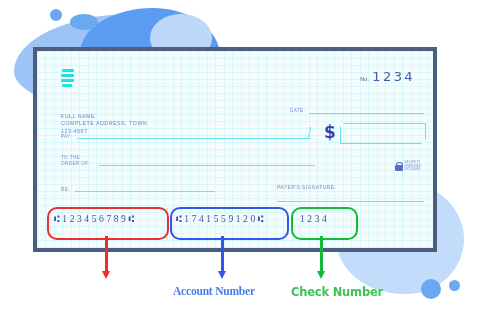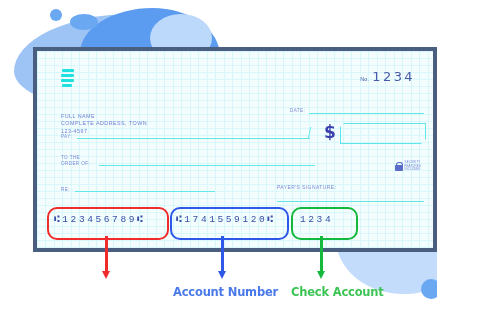--- a/index.html
+++ b/index.html
@@ -1,18 +1,18 @@
 <!DOCTYPE html>
 <html><head>
 <meta charset="utf-8">
 <style>
   html,body{margin:0;padding:0;background:#ffffff;}
   body{width:480px;height:320px;overflow:hidden;font-family:"Liberation Sans",sans-serif;}
 
-  #stage{position:relative;width:437px;height:320px;background:#ffffff;overflow:hidden;}
+  #stage{position:relative;width:480px;height:320px;background:#ffffff;overflow:hidden;}
 
   
   .blob{position:absolute;pointer-events:none;}
 
   .blob-tl-light{
     left:14px;top:14px;width:200px;height:96px;
     background:#9ec4f5;
     border-radius:60% 40% 48% 52% / 60% 56% 44% 40%;
   }
   .blob-tl-mid{
@@ -98,21 +98,21 @@
   
   .sec{position:absolute;right:12px;top:110px;display:flex;align-items:center;gap:2px;}
   .sec-lock{width:8px;height:9px;position:relative;}
   .sec-lock .body{position:absolute;bottom:0;width:8px;height:6px;background:#5a6bc9;border-radius:1px;}
   .sec-lock .shackle{position:absolute;top:0;left:1.5px;width:5px;height:4px;border:1.3px solid #5a6bc9;border-bottom:0;border-radius:3px 3px 0 0;}
   .sec-txt{font-size:2.9px;line-height:3.6px;color:#6f7fd4;letter-spacing:.15px;}
 
   
   .micr{position:absolute;left:0;top:0;}
   .micr-text{
-    font-family:Liberation Mono, monospace;
+    font-family:Liberation Serif, serif;
     font-size:9.5px;letter-spacing:2.6px;color:#3c4fa8;white-space:nowrap;
   }
 
   
   .cap{position:absolute;border-radius:10px;background:transparent;}
   .cap-routing{left:47px;top:207px;width:118px;height:29px;border:2px solid #ef2b2b;}
   .cap-account{left:170px;top:207px;width:115px;height:29px;border:2px solid #2f57e8;}
   .cap-checkno{left:291px;top:207px;width:63px;height:29px;border:2px solid #14b83c;}
 
   .micr-routing{left:54px;top:214px;}
@@ -131,21 +131,21 @@
   .arr-account .stem{background:#2f57e8;}
   .arr-account .head{border-top:8px solid #2f57e8;}
   .arr-checkno{left:320px;top:236px;height:36px;}
   .arr-checkno .stem{background:#14b83c;}
   .arr-checkno .head{border-top:8px solid #14b83c;}
 
   
   .caption{position:absolute;top:285px;font-size:11.5px;font-weight:700;letter-spacing:-.2px;
            font-family:"DejaVu Sans",sans-serif;}
   .cap-txt-routing{left:55px;color:#ef3b3b;}
-  .cap-txt-account{left:173px;color:#4a79ea;}
+  .cap-txt-account{left:173px;color:#4a79ea;font-family:Liberation Serif, serif;}
   .cap-txt-checkno{left:291px;color:#3cc455;}
 </style>
 </head>
 <body>
 
 <div id="stage">
 
   <div class="blob blob-tl-light"></div>
   <div class="blob blob-tl-mid"></div>
   <div class="blob blob-tl-pale"></div>
@@ -231,15 +231,15 @@
   <div class="arrow arr-account">
       <div class="stem"></div>
       <div class="head"></div>
     </div>
   <div class="arrow arr-checkno">
       <div class="stem"></div>
       <div class="head"></div>
     </div>
 
   <div class="caption cap-txt-account">Account Number</div>
-  <div class="caption cap-txt-checkno">Check Account</div>
+  <div class="caption cap-txt-checkno">Check Number</div>
 
 </div>
 
 </body></html>

